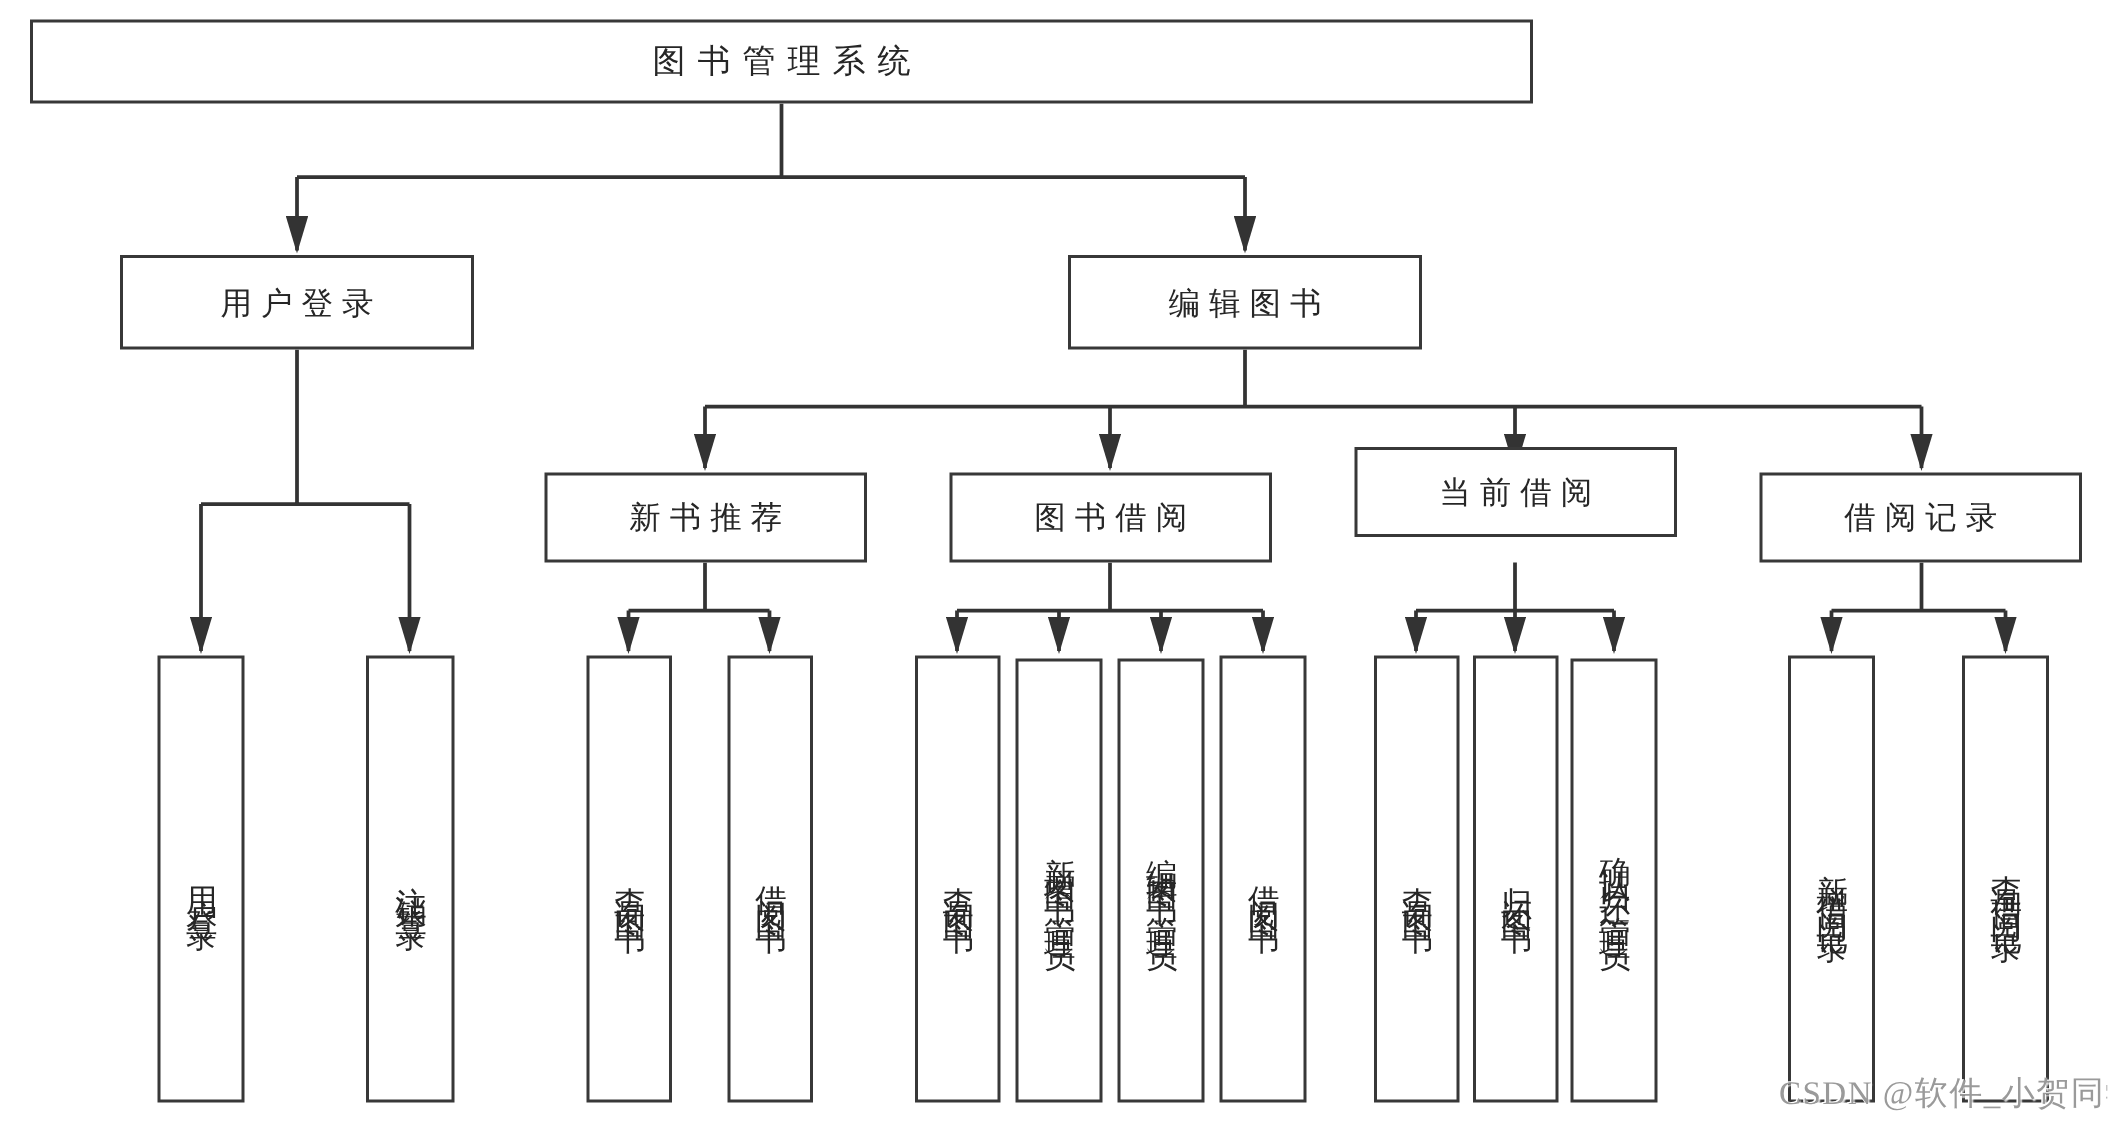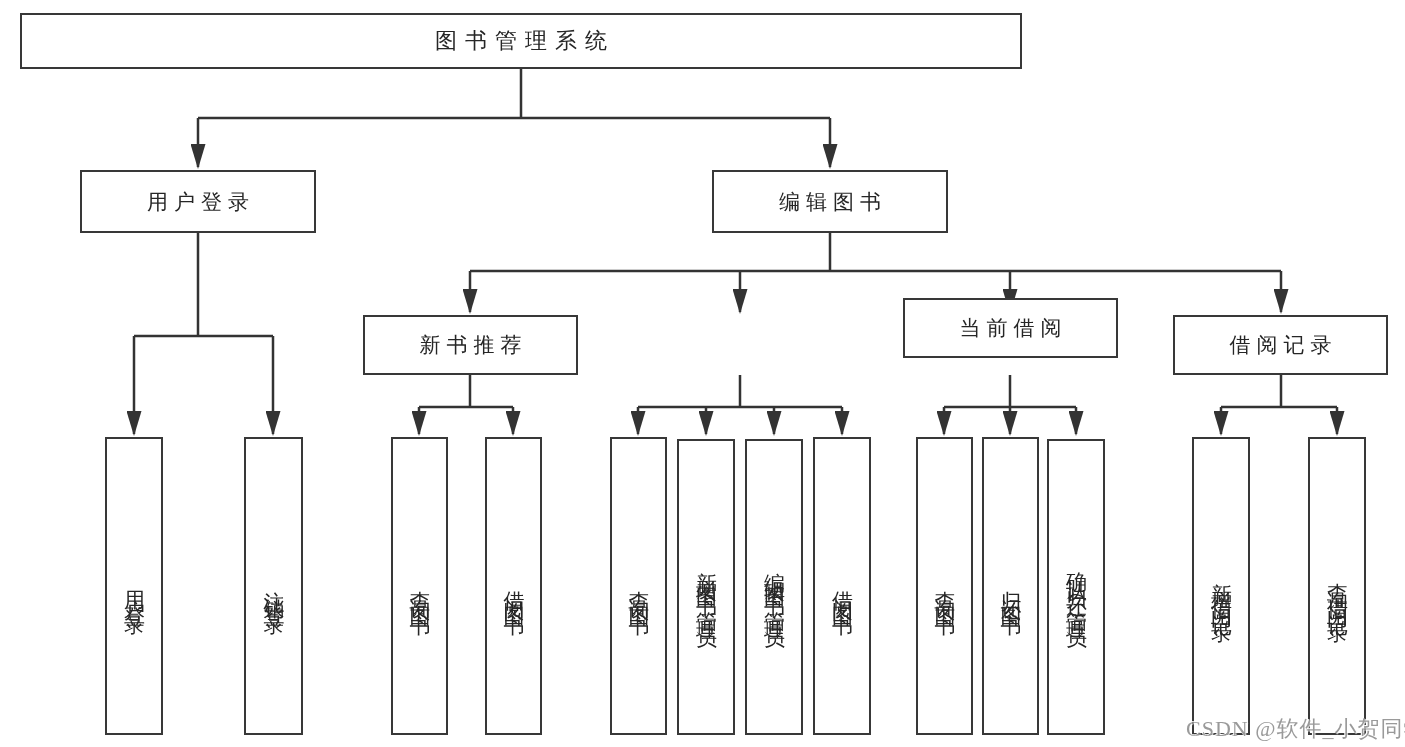--- a/index.html
+++ b/index.html
@@ -100,20 +100,23 @@
   <div class="box h" style="left:80px;top:170px;width:236px;height:63px">
     <span>用户登录</span>
   </div>
   <div class="box h" style="left:712px;top:170px;width:236px;height:63px">
     <span>编辑图书</span>
   </div>
 
   <div class="box h" style="left:363px;top:315px;width:215px;height:60px">
     <span>新书推荐</span>
   </div>
+  <div class="box h" style="left:633px;top:315px;width:215px;height:60px">
+    <span>图书借阅</span>
+  </div>
   <div class="box h" style="left:903px;top:298px;width:215px;height:60px">
     <span>当前借阅</span>
   </div>
   <div class="box h" style="left:1173px;top:315px;width:215px;height:60px">
     <span>借阅记录</span>
   </div>
 
   <div class="box v" style="left:105px;top:437px;width:58px;height:298px">
     <span>用户登录</span>
   </div>

